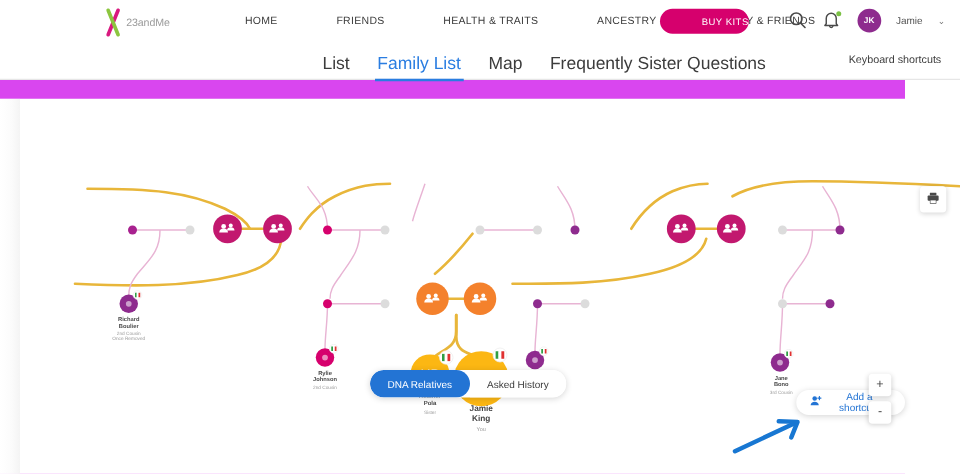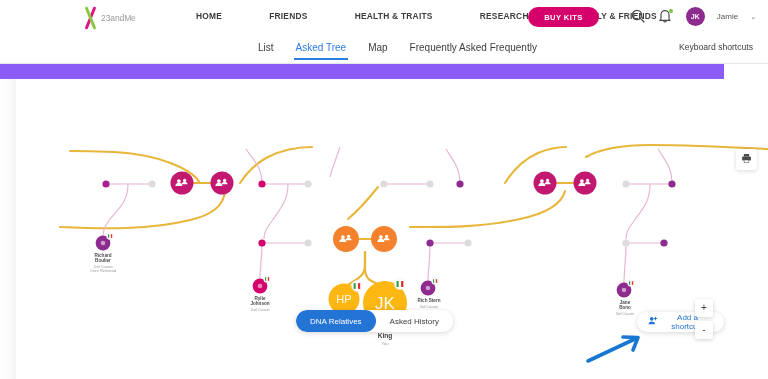--- a/index.html
+++ b/index.html
@@ -2,64 +2,64 @@
 <html><head>
 <meta charset="utf-8">
 <style>
   * { box-sizing: border-box; margin: 0; padding: 0; }
   html, body {
     width: 768px; height: 379px;
     font-family: "Liberation Sans", sans-serif;
     background: #ffffff;
     overflow: hidden;
   }
-  .page { position: relative; width: 724px; height: 379px; background:#8b5cf6; }
+  .page { position: relative; width: 724px; height: 379px; background:#d946ef; }
 
   
   .topnav {
     position:absolute; left:0; top:0; width:768px; height:36px;
     background:#fff; display:flex; align-items:center;
   }
   .logo-wrap { position:absolute; left:83px; top:6px; display:flex; align-items:center; gap:2px; }
   .logo-x { width:16px; height:24px; position:relative; }
   .logo-x i { position:absolute; left:6px; top:0; width:3px; height:24px; border-radius:2px; display:block; }
   .logo-x i.a { background:#d9197f; transform:rotate(22deg); }
   .logo-x i.b { background:#8cc63f; transform:rotate(-22deg); }
   .logo-text { font-size:8.5px; color:#9b9b9b; letter-spacing:-0.1px; font-weight:400; }
 
   .nav-links { position:absolute; left:172px; top:11px; display:flex; gap:23px; }
   .nav-links a {
-    font-size:8.4px; color:#3c3c3c; text-decoration:none; font-weight:700;
+    font-size:8.4px; color:#3c3c3c; text-decoration:none; font-weight:400;
     letter-spacing:0.25px; white-space:nowrap;padding-left:24px;
   }
   .buy-kits {
     position:absolute; left:528px; top:7px; width:71px; height:20px;
     background:#d6006d; color:#fff; border:none; border-radius:11px;
-    font-size:7.6px; font-weight:700; letter-spacing:0.4px;
-    font-family:"Liberation Sans", sans-serif; cursor:pointer;
+    font-size:7.6px; font-weight:400; letter-spacing:0.4px;
+    font-family:"Liberation Sans", sans-serif; cursor:pointer;text-align:right;
   }
   .nav-icons { position:absolute; right:12px; top:7px; display:flex; align-items:center; gap:12px; }
   .icon-btn { width:16px; height:18px; position:relative; cursor:pointer; }
   .bell-dot { position:absolute; right:1px; top:1px; width:4px; height:4px; border-radius:50%; background:#7ac143; }
   .avatar-sm {
     width:19px; height:19px; border-radius:50%; background:#8e2b8e;
     color:#fff; font-size:6.6px; font-weight:700;
     display:flex; align-items:center; justify-content:center; cursor:pointer;
   }
   .user-name { font-size:8px; color:#555; }
   .caret { font-size:7px; color:#777; }
 
   
   .subnav {
     position:absolute; left:0; top:36px; width:768px; height:28px;
     border-bottom:1px solid #e6e6e6; background:#fff;
   }
   .subnav-items { position:absolute; left:258px; top:6px; display:flex; gap:22px; }
   .subnav-items a {
-    font-size:10px; color:#3c3c3c; text-decoration:none; white-space:nowrap;
+    font-size:14px; color:#3c3c3c; text-decoration:none; white-space:nowrap;
     padding-bottom:5px; position:relative;
   }
   .subnav-items a.active { color:#2a7de1; font-weight:400; }
   .subnav-items a.active::after {
     content:""; position:absolute; left:-2px; right:-2px; bottom:-2px;
     height:2px; background:#2a7de1;
   }
   .kbd-shortcuts {
     position:absolute; right:15px; top:6px; font-size:8.6px; color:#3c3c3c;
     text-decoration:none; cursor:pointer;margin-left:31px;
@@ -75,21 +75,21 @@
   
   .nlabel { position:absolute; text-align:center; line-height:1.15; pointer-events:none; }
   .nlabel .nm { font-size:4.6px; font-weight:700; color:#4a4a4a; display:block; }
   .nlabel .rel { font-size:3.8px; color:#9a9a9a; display:block; margin-top:1.5px; }
   .nlabel.big .nm { font-size:6.6px; color:#444; }
   .nlabel.big .rel { font-size:4.4px; margin-top:2px; }
   .nlabel.mid .nm { font-size:4.8px; }
 
   
   .toggle-group {
-    position:absolute; left:296px; top:310px; display:flex;
+    position:absolute; left:296px; top:296px; display:flex;
     background:#fff; border-radius:14px; height:22px;
     box-shadow:0 1px 5px rgba(0,0,0,0.17); overflow:hidden;
   }
   .toggle-group button {
     border:none; height:22px; font-family:"Liberation Sans", sans-serif;
     font-size:8px; cursor:pointer; padding:0 14px; background:#fff; color:#3c3c3c;
   }
   .toggle-group button.active { background:#2374d4; color:#fff; border-radius:14px; font-weight:400; }
 
   .add-relative {
@@ -123,21 +123,21 @@
         <i class="a"></i>
           <i class="b"></i>
       </span>
       <span class="logo-text">23andMe</span>
     </div>
 
     <nav class="nav-links">
       <a>HOME</a>
       <a>FRIENDS</a>
       <a>HEALTH &amp; TRAITS</a>
-      <a>RESEARCH</a>
+      <a>ANCESTRY</a>
       <a>FAMILY &amp; FRIENDS</a>
     </nav>
 
     <button class="buy-kits">BUY KITS</button>
 
     <div class="nav-icons">
       <span class="icon-btn">
         <svg width="16" height="16" viewBox="0 0 16 16" fill="none" stroke="#4a4a4a" stroke-width="1.3">
           <circle cx="7" cy="7" r="4.6"></circle>
             <line x1="10.4" y1="10.4" x2="14" y2="14" stroke-linecap="round"></line>
@@ -152,23 +152,23 @@
       </span>
       <span class="avatar-sm">JK</span>
       <span class="user-name">Jamie</span>
       <span class="caret">⌄</span>
     </div>
   </div>
 
   <div class="subnav">
     <div class="subnav-items">
       <a>List</a>
-      <a class="active">Asked Tree</a>
+      <a class="active">Family List</a>
       <a>Map</a>
-      <a>Frequently Asked Frequently</a>
+      <a>Frequently Sister Questions</a>
     </div>
     <a class="kbd-shortcuts">Keyboard shortcuts</a>
   </div>
 
   <div class="canvas">
     <div class="left-strip"></div>
 
     <svg class="tree" viewBox="0 0 768 314">
       <defs>
         <g id="coupleIcon">

